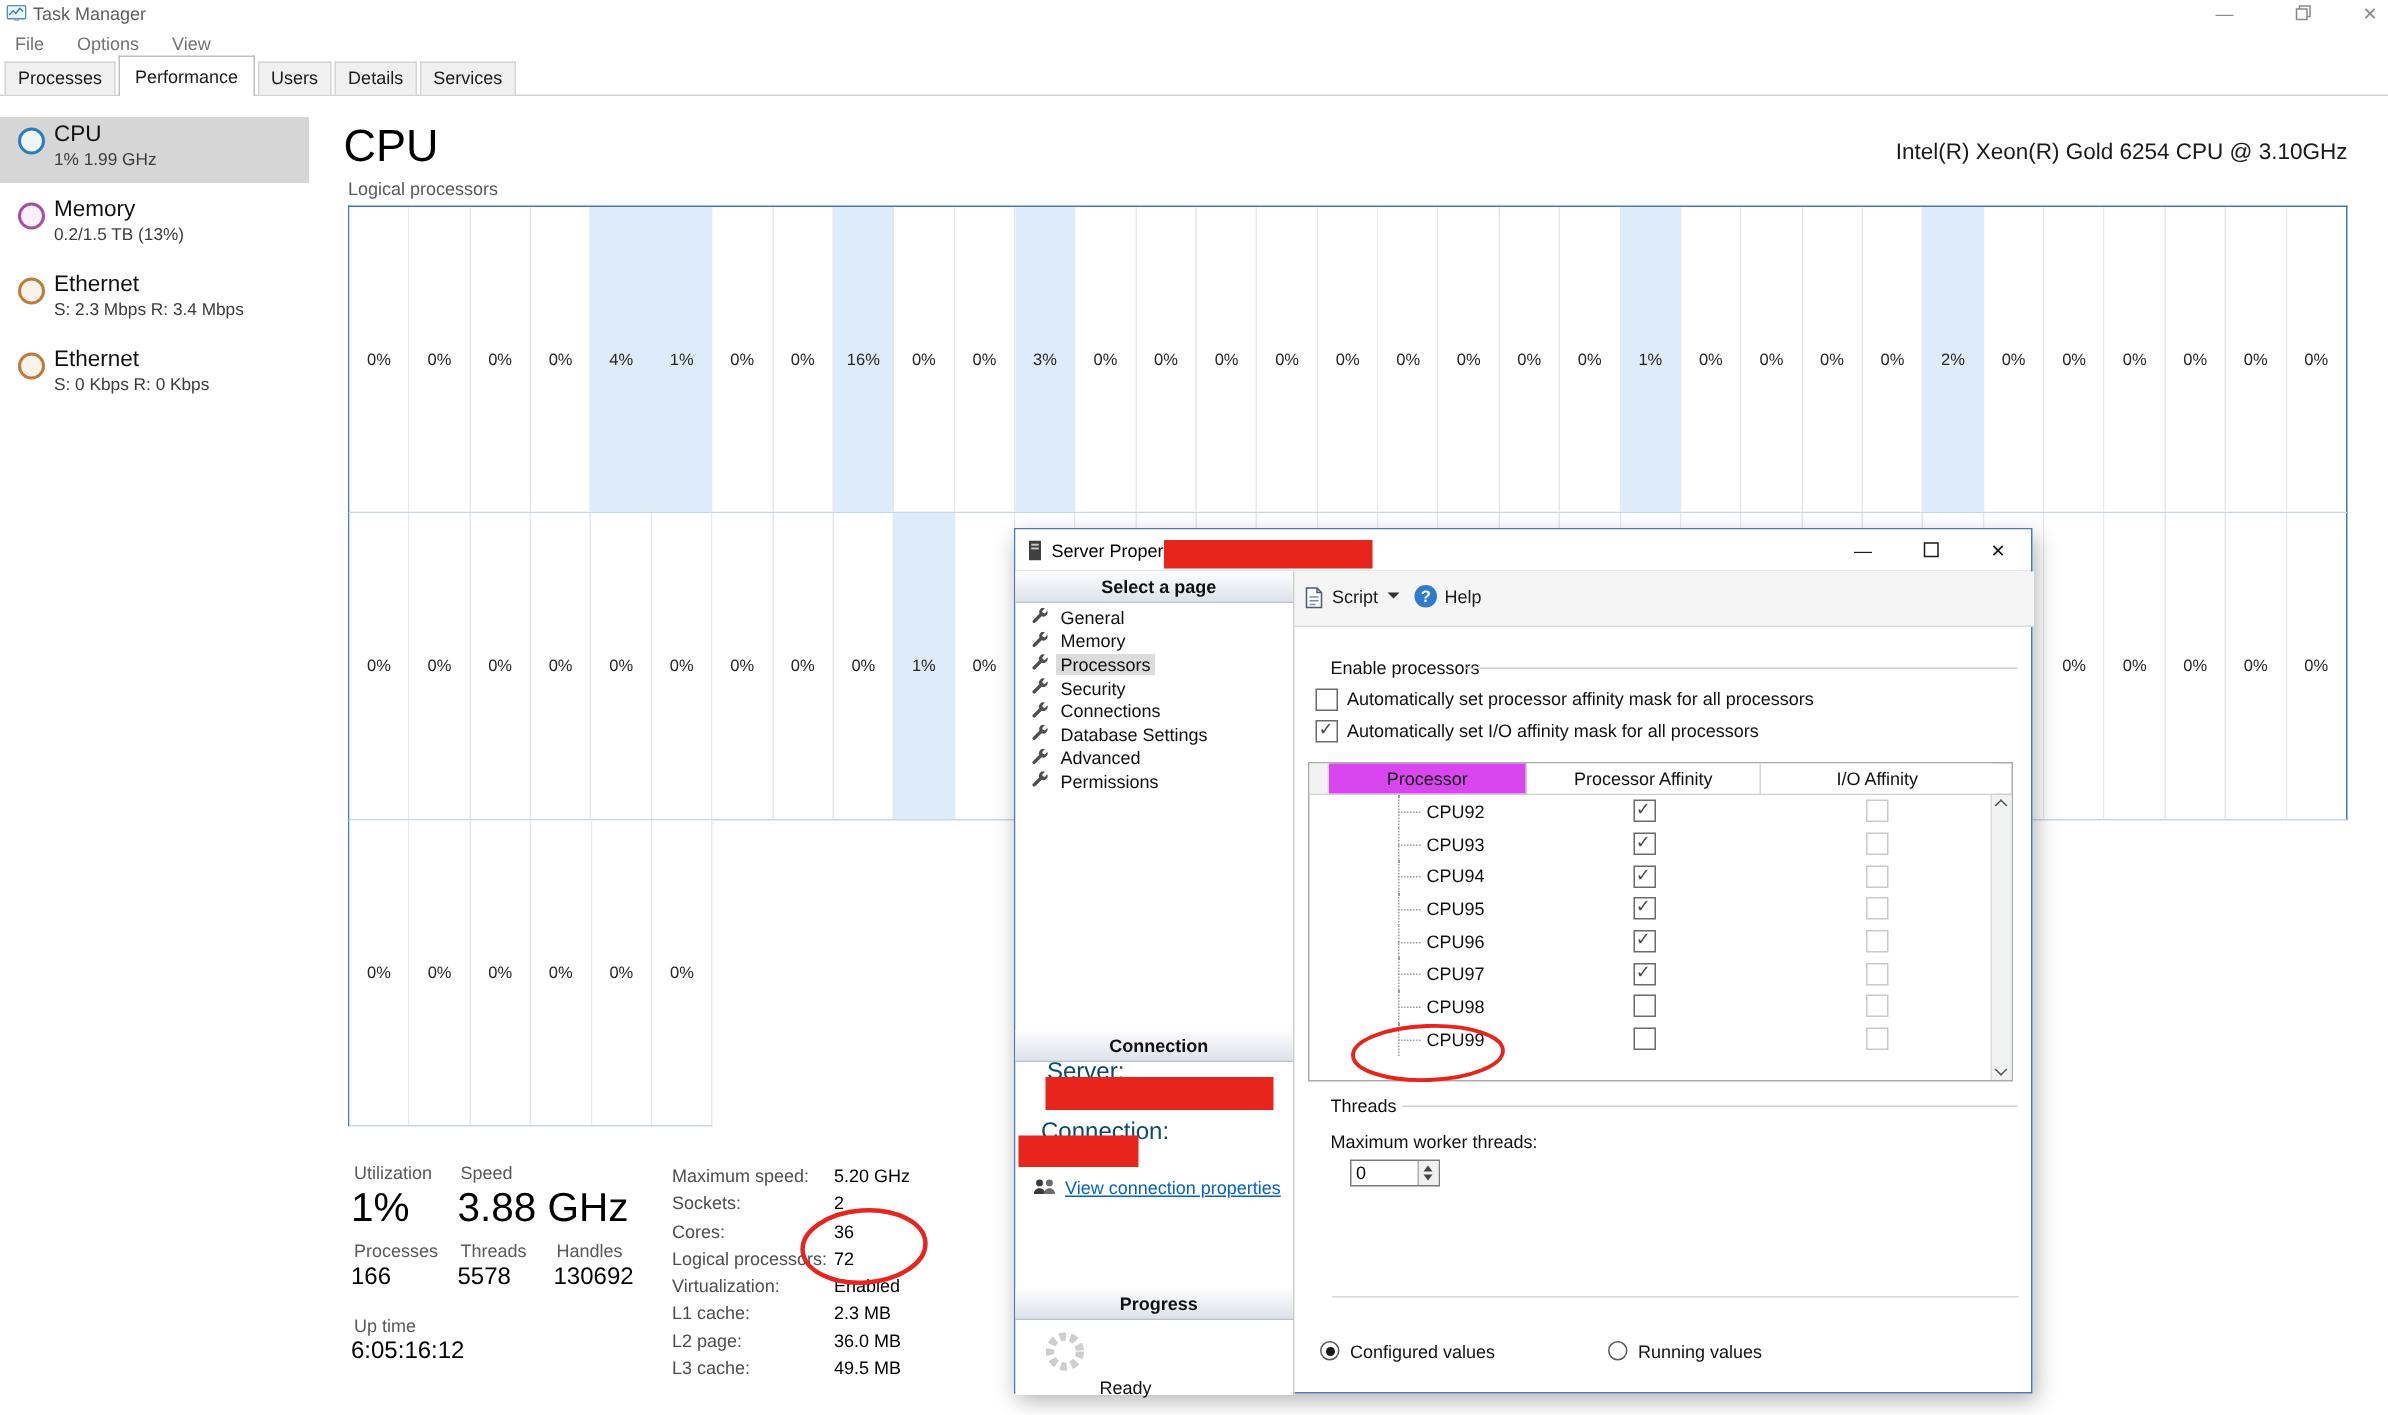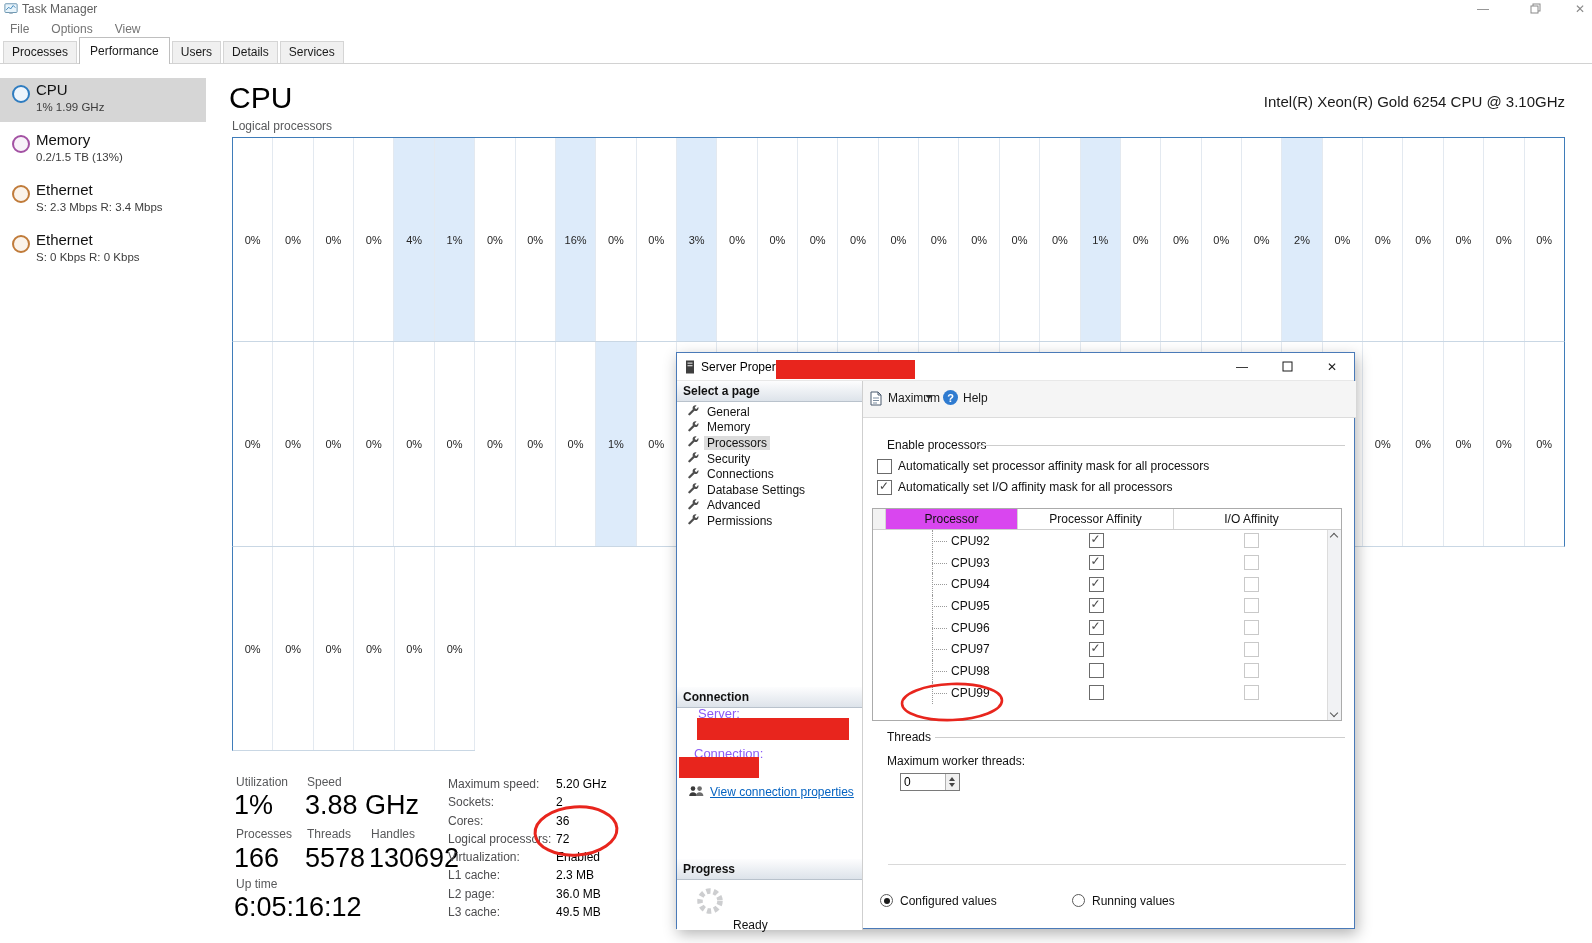--- a/index.html
+++ b/index.html
@@ -39,46 +39,46 @@
   .grid-row.r2{height:204px;width:243px;border-left:1px solid #3f7cb9;border-bottom:1px solid #c9d7e4;}
   .cpu-cell{flex:1 1 0;box-sizing:border-box;border-right:1px solid #e3e9f0;display:flex;align-items:center;justify-content:center;
             font-size:11px;color:#262626;background:#fff;}
   .grid-row.r2 .cpu-cell{flex:0 0 40.4px;}
   .grid-row.r0 .cpu-cell:last-child,.grid-row.r1 .cpu-cell:last-child{border-right:none;}
   .cpu-cell.shaded{background:#ddebfa;}
 
   
   .stat-label{font-size:12px;color:#58595b;}
   .stat-big{font-size:27px;font-weight:300;color:#000;}
-  .stat-mid{font-size:27px;font-weight:300;color:#000;}
+  .stat-mid{font-size:16px;font-weight:300;color:#000;}
   #stats-right{left:448px;top:777px;}
   .rstat-row{height:18.3px;font-size:12px;}
   .rstat-label{display:inline-block;width:108px;color:#4e4e50;}
   .rstat-value{color:#000;}
 
   
   #dialog{left:676px;top:352px;width:679px;height:577px;background:#fff;border:1px solid #4a7ab8;
           box-sizing:border-box;box-shadow:2px 5px 14px rgba(0,0,0,.30);z-index:20;}
   #dlg-titlebar{position:absolute;left:0;top:0;width:100%;height:28px;background:#fff;border-bottom:1px solid #e8e8e8;box-sizing:border-box;}
   #dlg-title{position:absolute;left:24px;top:7px;font-size:12px;color:#000;}
   .dlg-winbtn{position:absolute;top:0;width:32px;height:27px;display:flex;align-items:center;justify-content:center;font-size:12px;color:#1a1a1a;}
   #dlg-toolbar{position:absolute;left:186px;top:28px;width:493px;height:37px;background:#f5f5f5;border-bottom:1px solid #dcdcdc;box-sizing:border-box;}
   .tb-item{position:absolute;top:10px;font-size:12px;color:#1a1a1a;}
-  #left-pane{position:absolute;left:0;top:28px;width:186px;height:549px;border-right:1px solid #cfcfcf;box-sizing:border-box;background:#fff;}
+  #left-pane{position:absolute;left:0;top:28px;width:186px;height:549px;border-right:1px solid #cfcfcf;box-sizing:border-box;background:#fff;text-align:center;}
   .pane-hdr{position:absolute;left:0;width:185px;height:21px;background:linear-gradient(#fdfdfe,#dde3ea);
             border-bottom:1px solid #b9c2cc;font-size:12px;font-weight:bold;color:#111;
             padding:3px 0 0 6px;box-sizing:border-box;}
   #page-list{position:absolute;left:0;top:23px;width:185px;}
   .page-item{height:15.6px;display:flex;align-items:center;padding-left:10px;font-size:12px;color:#111;}
   .page-item .lbl{padding:0 3px;}
   .page-item.selected .lbl{background:#dcdcdc;}
   .wrench{width:13px;height:13px;margin-right:4px;flex:0 0 13px;}
 
   
-  #conn-server-label,#conn-conn-label{position:absolute;font-size:13px;color:#8b5cf6;}
+  #conn-server-label,#conn-conn-label{position:absolute;font-size:16px;color:#0c4a6e;}
   #conn-link{position:absolute;font-size:12px;color:#0563c1;text-decoration:underline;}
   #ready-text{position:absolute;font-size:12px;color:#111;}
 
   
   .grp-label{position:absolute;font-size:12px;color:#111;}
   .grp-line{position:absolute;height:1px;background:#cdcdcd;}
   .cb{position:absolute;width:13px;height:13px;border:1px solid #6b6b6b;background:#fff;box-sizing:content-box;}
   .cb.checked::after{content:"\2713";position:absolute;left:1px;top:-2px;font-size:12px;color:#4a4a4a;}
   .cb-label{position:absolute;font-size:12px;color:#111;}
 
@@ -447,21 +447,21 @@
     </span>
     <span class="dlg-winbtn" style="left:639px;">✕</span>
   </div>
 
   <div id="dlg-toolbar">
     <svg class="tb-item" style="left:6px;top:10px;" width="14" height="15" viewBox="0 0 14 15">
       <path d="M2 1h7l3 3v10H2z" fill="#fff" stroke="#4a5a6f"></path>
         <path d="M9 1v3h3" fill="none" stroke="#4a5a6f"></path>
       <path d="M4 7h6M4 9.5h6M4 12h4" stroke="#7d8ea1"></path>
     </svg>
-    <span class="tb-item" style="left:25px;">Maximum</span>
+    <span class="tb-item" style="left:25px;">Script</span>
     <span class="tb-item" style="left:62px;top:14px;width:0;height:0;border-left:4px solid transparent;border-right:4px solid transparent;border-top:4px solid #333;"></span>
     <span class="tb-item" style="left:80px;top:9px;width:15px;height:15px;border-radius:50%;background:#2f7bd0;color:#fff;font-size:11px;font-weight:bold;display:flex;align-items:center;justify-content:center;">?</span>
     <span class="tb-item" style="left:100px;">Help</span>
   </div>
 
   <div id="left-pane">
     <div class="pane-hdr" style="top:0;">Select a page</div>
     <div id="page-list">
         <div class="page-item">
           <svg class="wrench" viewBox="0 0 16 16">

